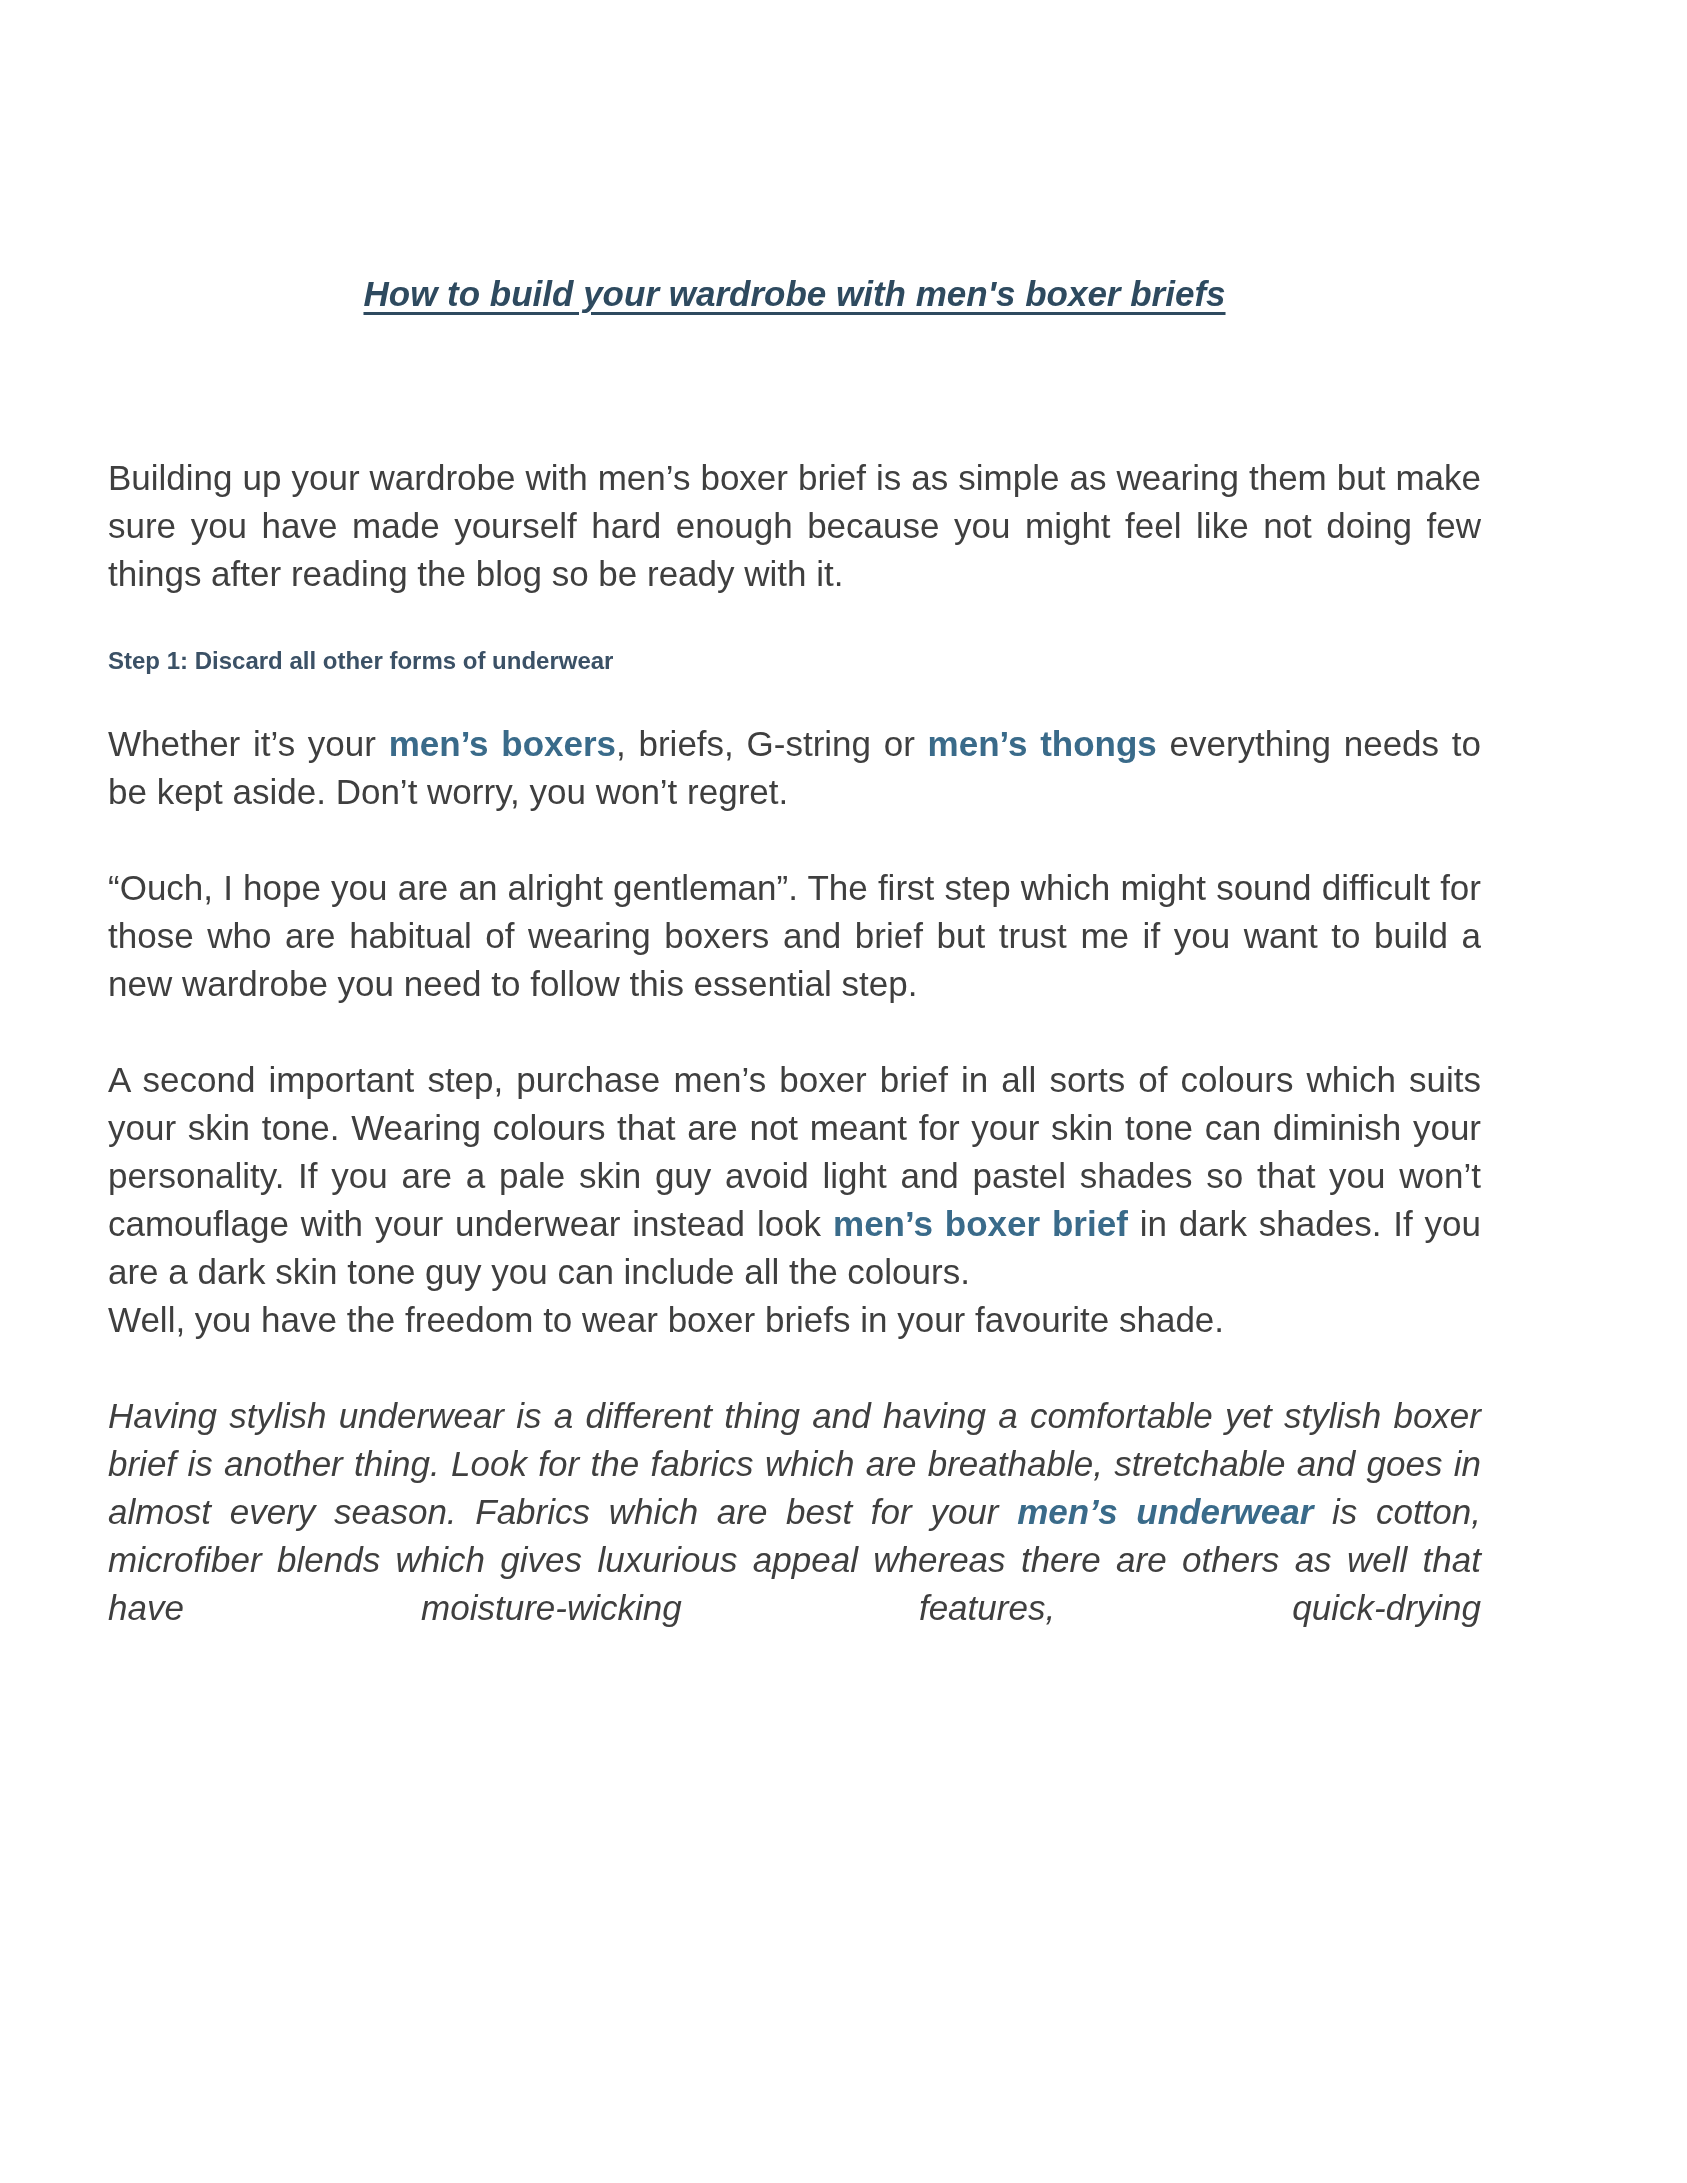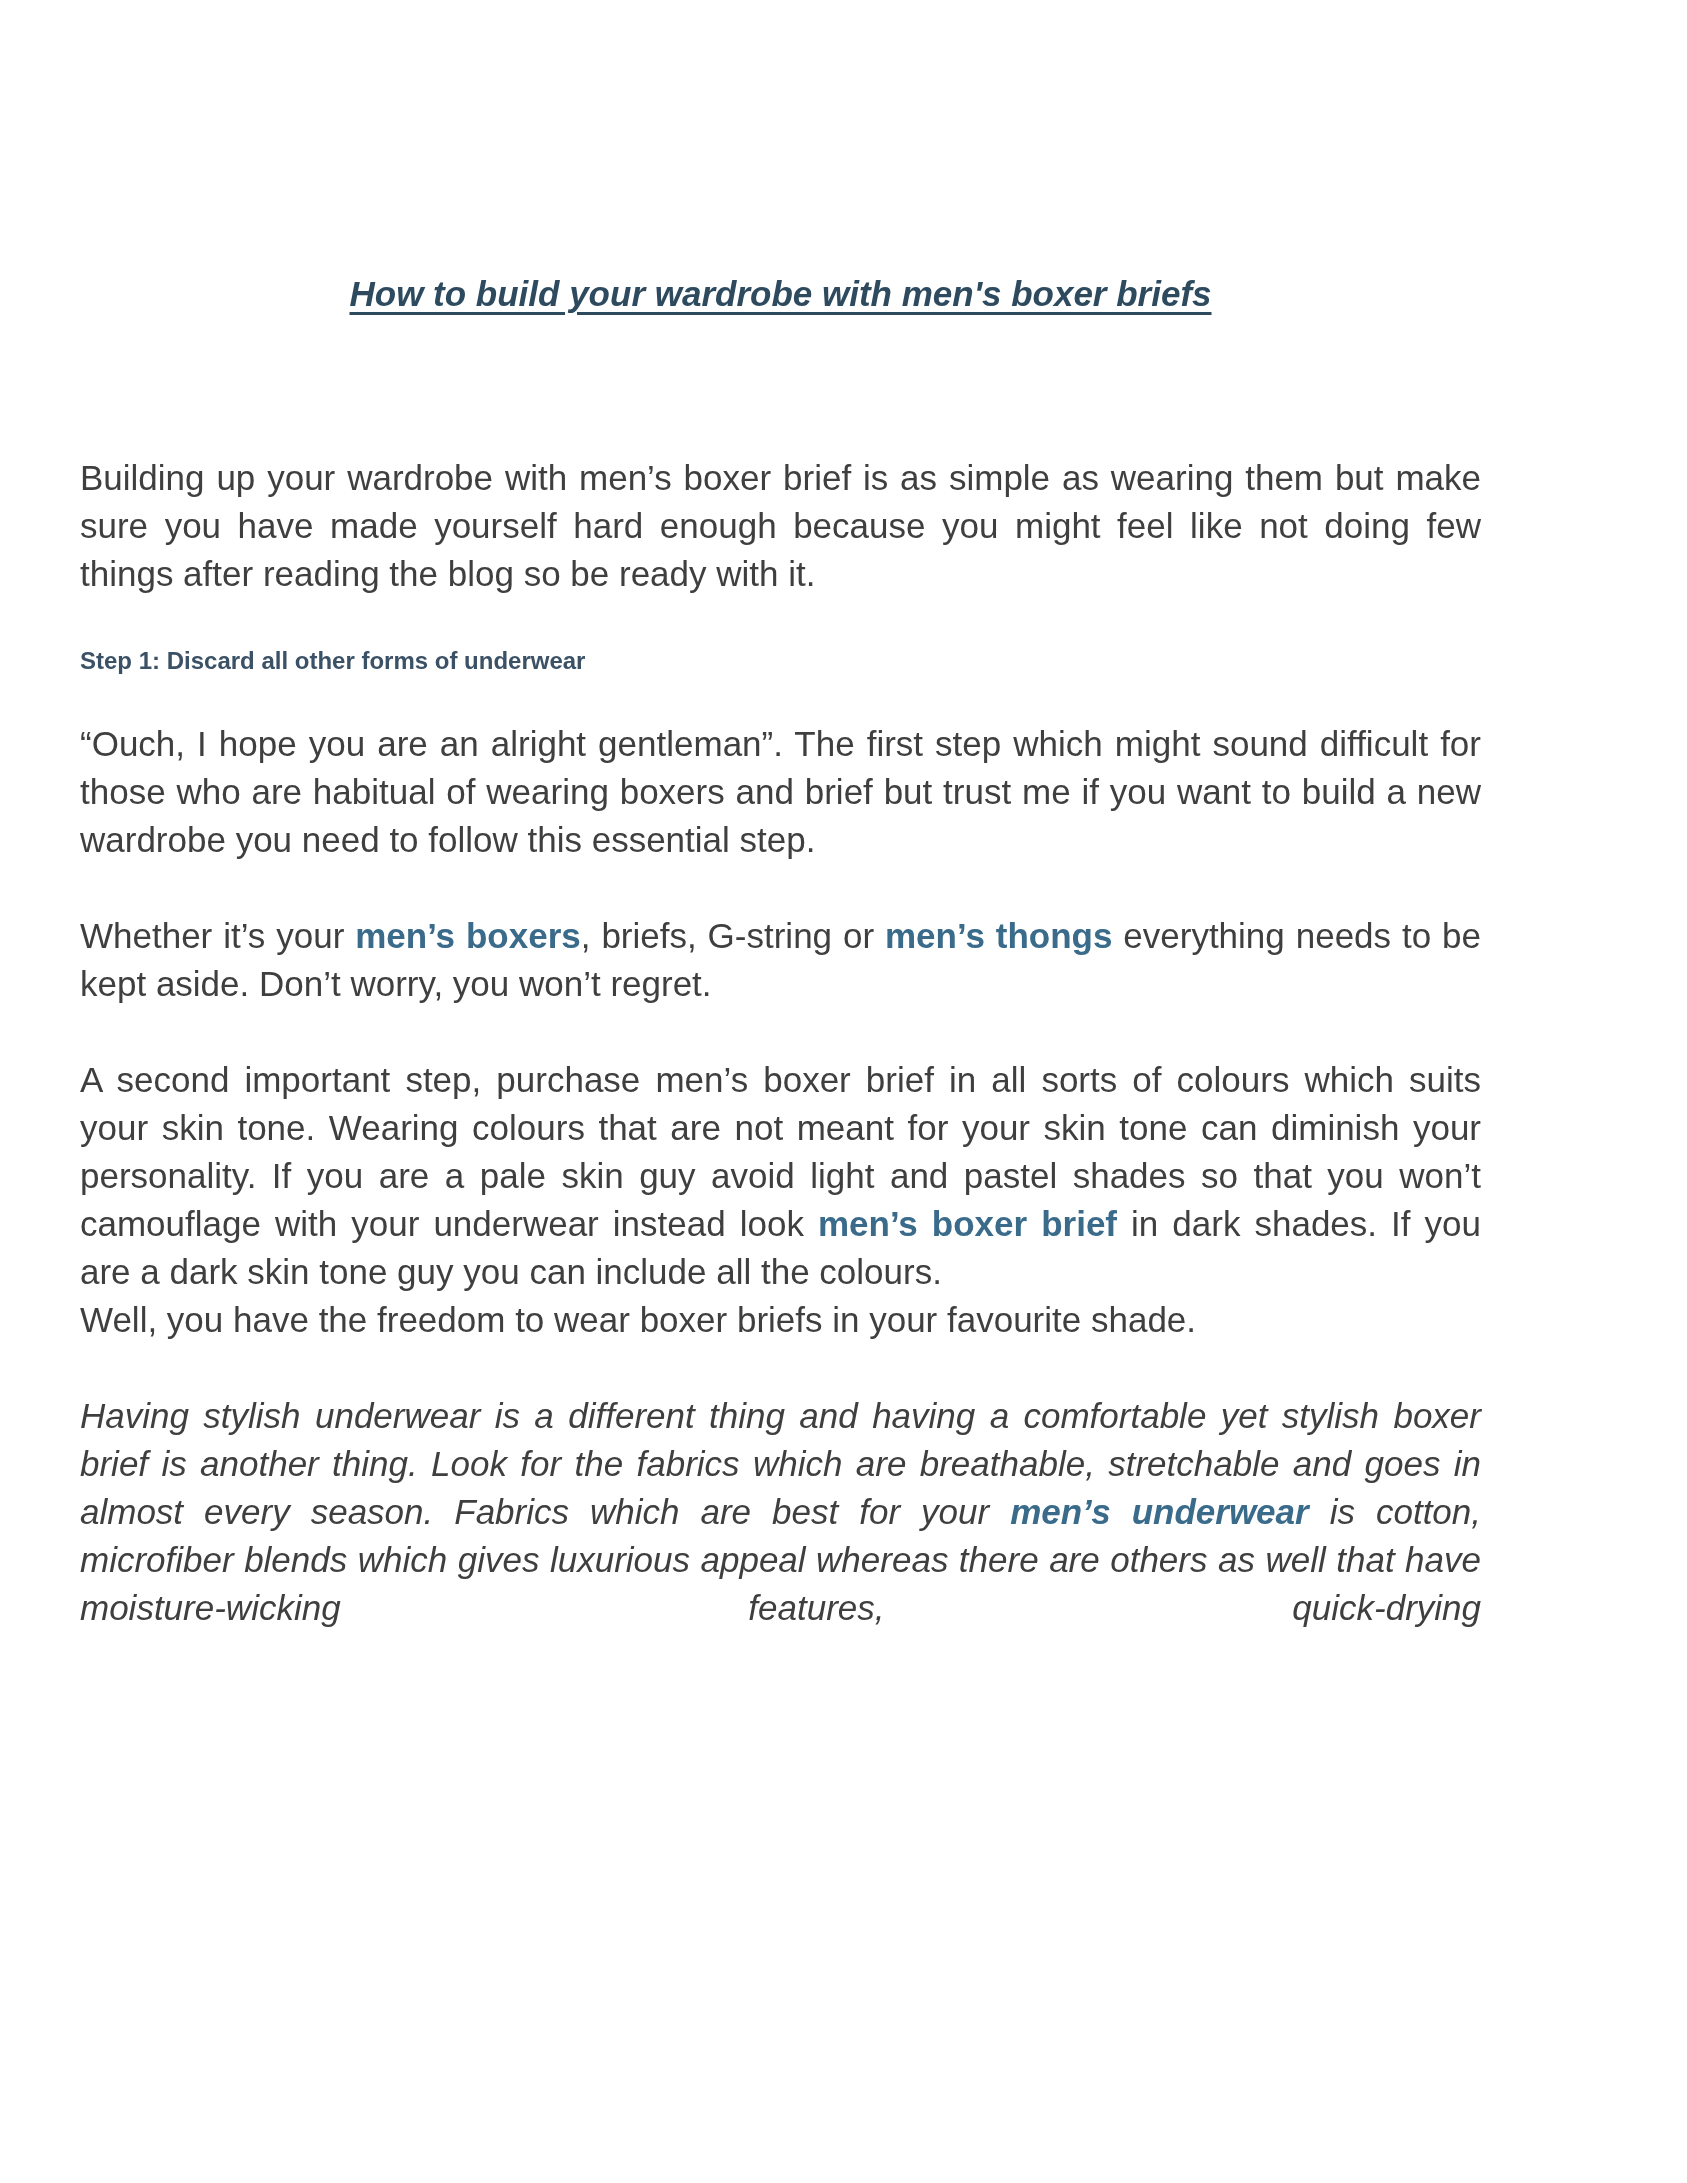--- a/index.html
+++ b/index.html
@@ -14,21 +14,21 @@
     min-height: 2183px;
     font-family: "Liberation Sans", sans-serif;
     color: var(--body-color, #3f3f3f);
     position: relative;
   }
 
   .page {
     width: 1687px;
     min-height: 2183px;
     background: var(--page-bg, #ffffff);
-    padding: 272px 206px 99px 80px;
+    padding: 272px 206px 99px 108px;
   }
 
   .doc-title {
     text-align: center;
     font-size: 35px;
     line-height: 1.25;
     font-weight: bold;
     font-style: italic;
     color: var(--title-color, #2e4a5f);
     text-decoration: underline;
@@ -76,22 +76,22 @@
   <h1 class="doc-title">How to build your wardrobe with men's boxer briefs</h1>
 
   <div id="intro-host">
       <p class="body-paragraph"><span class="text-run">Building up your wardrobe with men’s boxer brief is as simple as wearing them but make sure you have made yourself hard enough because you might feel like not doing few things after reading the blog so be ready with it.</span></p>
     </div>
 
   <div id="sections">
   <section class="doc-section">
     <h2 class="section-heading">Step 1: Discard all other forms of underwear</h2>
     <div class="section-paragraphs">
+          <p class="body-paragraph"><span class="text-run">Whether it’s your </span><span class="inline-link">men’s boxers</span><span class="text-run">, briefs, G-string or </span><span class="inline-link">men’s thongs</span><span class="text-run"> everything needs to be kept aside. Don’t worry, you won’t regret.</span></p>
           <p class="body-paragraph"><span class="text-run">“Ouch, I hope you are an alright gentleman”. The first step which might sound difficult for those who are habitual of wearing boxers and brief but trust me if you want to build a new wardrobe you need to follow this essential step.</span></p>
-          <p class="body-paragraph"><span class="text-run">Whether it’s your </span><span class="inline-link">men’s boxers</span><span class="text-run">, briefs, G-string or </span><span class="inline-link">men’s thongs</span><span class="text-run"> everything needs to be kept aside. Don’t worry, you won’t regret.</span></p>
         </div>
   </section>
 
   <section class="doc-section">
     <div class="section-paragraphs">
           <p class="body-paragraph"><span class="text-run">A second important step, purchase men’s boxer brief in all sorts of colours which suits your skin tone. Wearing colours that are not meant for your skin tone can diminish your personality. If you are a pale skin guy avoid light and pastel shades so that you won’t camouflage with your underwear instead look </span><span class="inline-link">men’s boxer brief</span><span class="text-run"> in dark shades. If you are a dark skin tone guy you can include all the colours.</span><br><span class="text-run">Well, you have the freedom to wear boxer briefs in your favourite shade.</span></p>
         </div>
   </section>
 
   <section class="doc-section">

